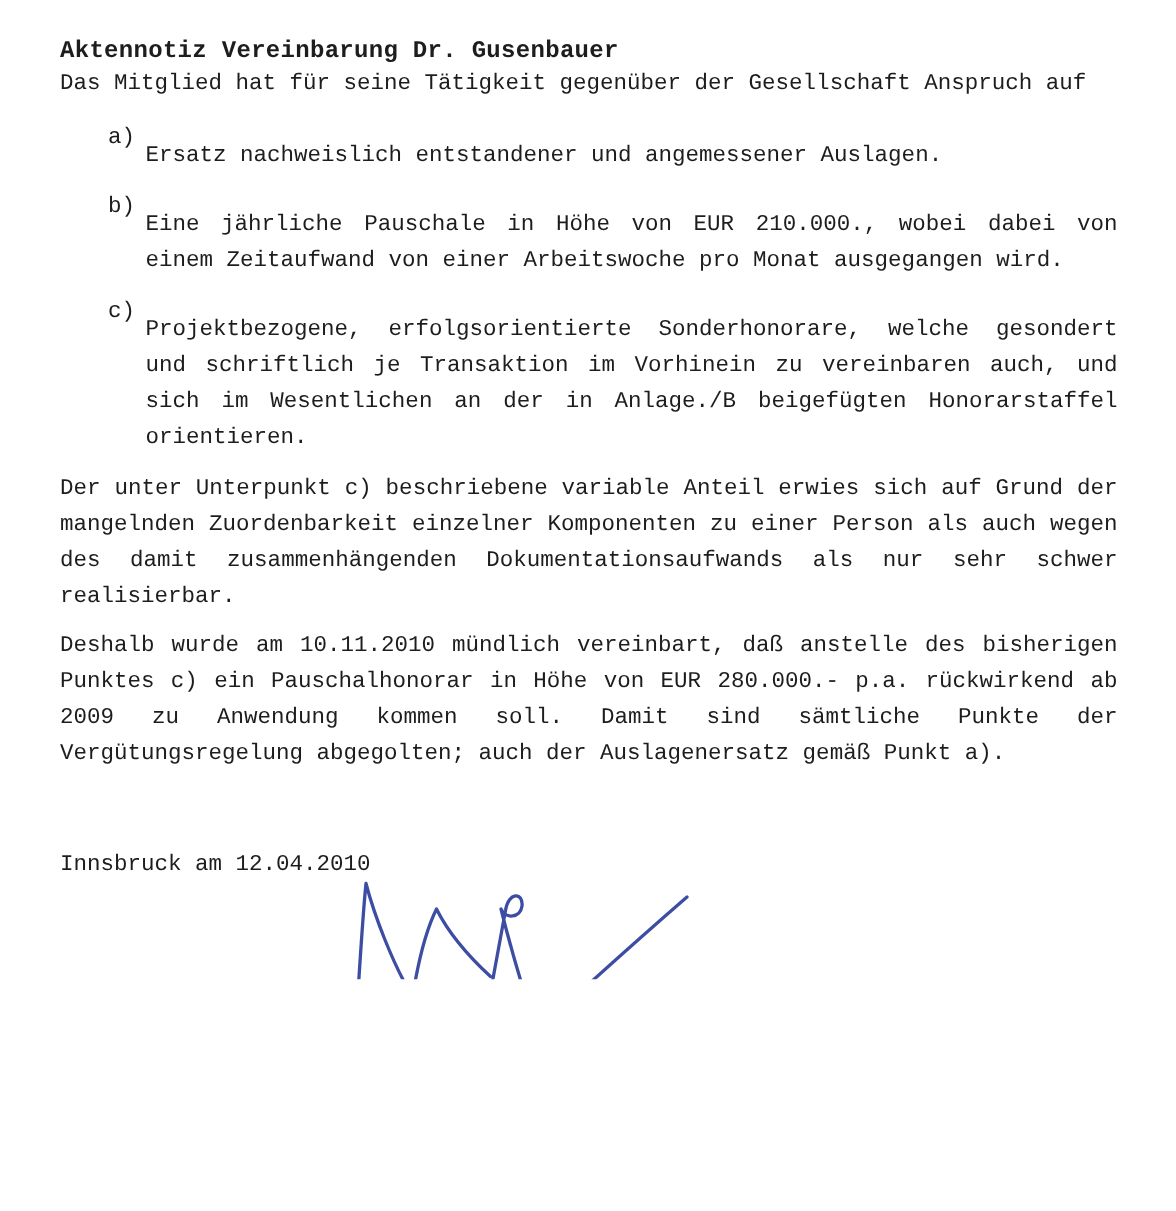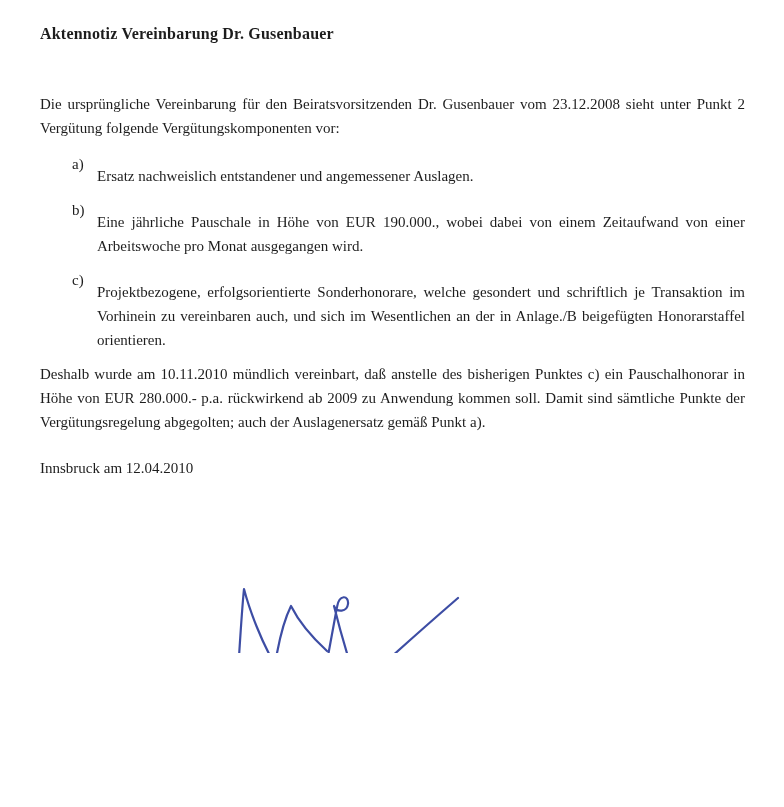--- a/index.html
+++ b/index.html
@@ -7,21 +7,21 @@
     padding: 0;
     background: #ffffff;
   }
   .page {
     position: relative;
     width: 784px;
     height: 653px;
     background: #ffffff;
     box-sizing: border-box;
     padding: 24px 39px 12px 40px;
-    font-family: Liberation Serif, serif;
+    font-family: Liberation Mono, monospace;
     color: #1d1d1d;
     overflow: hidden;
   }
   .doc-title {
     font-size: 16px;
     font-weight: bold;
     line-height: 20px;
     margin: 0;
     letter-spacing: 0.2px;
   }
@@ -50,21 +50,21 @@
     width: 25px;
   }
   .list-text {
     flex: 1;
     text-align: justify;
     margin-top: 12px;
   }
   .para-variable    { margin-bottom: 9px; }
   .para-pauschal    { margin-bottom: 0; }
   .place-date {
-    margin-top: 22px;
+    margin-top: 50px;
     margin-bottom: 0;
   }
   .signature {
     position: absolute;
     left: 228px;
     top: 582px;
     width: 240px;
     height: 185px;
   }
   .sig-path {
@@ -75,42 +75,43 @@
     opacity: 0.92;
   }
 </style>
 </head>
 <body>
 
 <div class="page" style="background: rgb(255, 255, 255); color: rgb(29, 29, 29);">
 
   <h1 class="doc-title">Aktennotiz Vereinbarung Dr. Gusenbauer</h1>
 
-  <p class="para justify para-intro">Die ursprüngliche Vereinbarung für den Beiratsvorsitzenden Dr. Gusenbauer vom 23.12.2008 sieht unter Punkt 2 Vergütung folgende Vergütungskomponenten vor:</p>
 
+  <p class="para para-lead">Das Mitglied hat für seine Tätigkeit gegenüber der Gesellschaft Anspruch auf</p>
 
   <div class="list">
 
     <div class="list-item">
       <span class="list-marker">a)</span>
       <span class="list-text">Ersatz nachweislich entstandener und angemessener Auslagen.</span>
     </div>
 
     <div class="list-item">
       <span class="list-marker">b)</span>
-      <span class="list-text">Eine jährliche Pauschale in Höhe von EUR 190.000., wobei dabei von einem Zeitaufwand von einer Arbeitswoche pro Monat ausgegangen wird.</span>
+      <span class="list-text">Eine jährliche Pauschale in Höhe von EUR 210.000., wobei dabei von einem Zeitaufwand von einer Arbeitswoche pro Monat ausgegangen wird.</span>
     </div>
 
     <div class="list-item">
       <span class="list-marker">c)</span>
       <span class="list-text">Projektbezogene, erfolgsorientierte Sonderhonorare, welche gesondert und schriftlich je Transaktion im Vorhinein zu vereinbaren auch, und sich im Wesentlichen an der in Anlage./B beigefügten Honorarstaffel orientieren.</span>
     </div>
 
   </div>
 
+  <p class="para justify para-variable">Der unter Unterpunkt c) beschriebene variable Anteil erwies sich auf Grund der mangelnden Zuordenbarkeit einzelner Komponenten zu einer Person als auch wegen des damit zusammenhängenden Dokumentationsaufwands als nur sehr schwer realisierbar.</p>
 
   <p class="para justify para-pauschal">Deshalb wurde am 10.11.2010 mündlich vereinbart, daß anstelle des bisherigen Punktes c) ein Pauschalhonorar in Höhe von EUR 280.000.- p.a. rückwirkend ab 2009 zu Anwendung kommen soll. Damit sind sämtliche Punkte der Vergütungsregelung abgegolten; auch der Auslagenersatz gemäß Punkt a).</p>
 
   <p class="para place-date">Innsbruck am 12.04.2010</p>
 
   <svg class="signature" viewBox="0 0 240 185" aria-hidden="true">
     <path class="sig-path" d="M 7,140 C 10,92 13,36 16,7 C 22,30 34,60 45,79" stroke="#2c3e9c"></path>
     <path class="sig-path" d="M 46,89 C 50,62 56,38 63,24 C 72,42 87,58 99,69" stroke="#2c3e9c"></path>
     <path class="sig-path" d="M 100,74
              C 104,52 107,36 109,25

